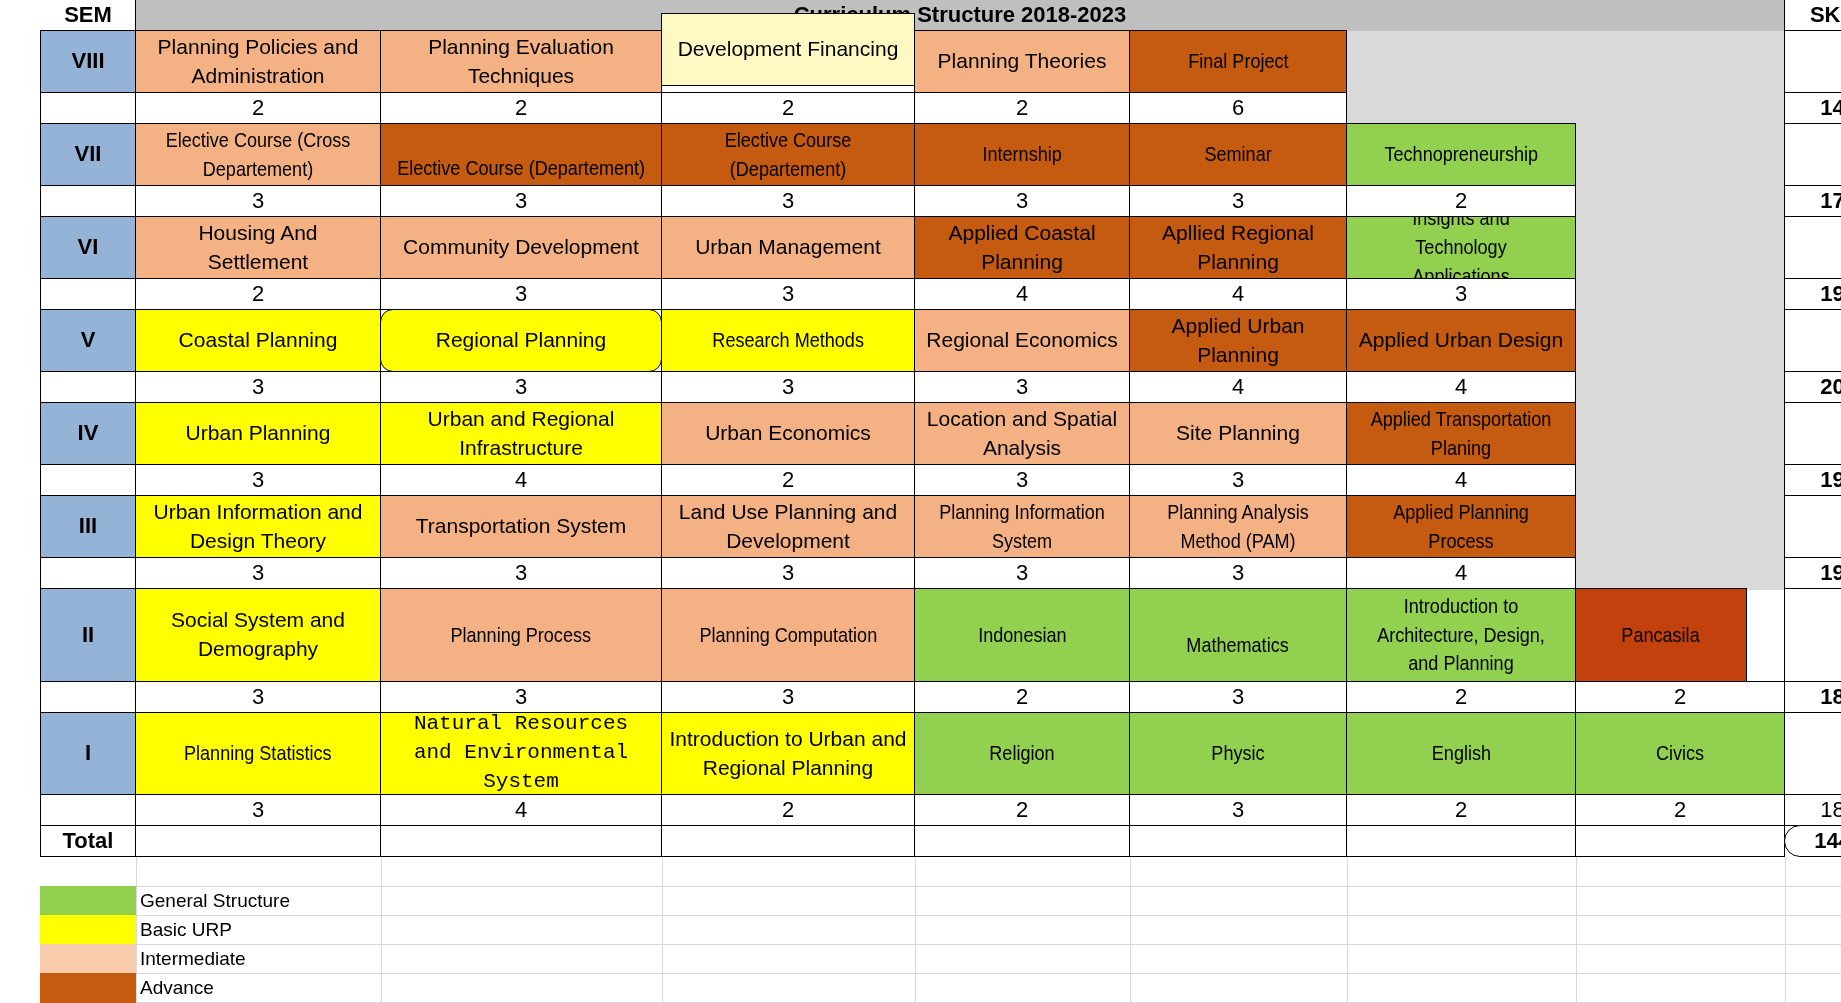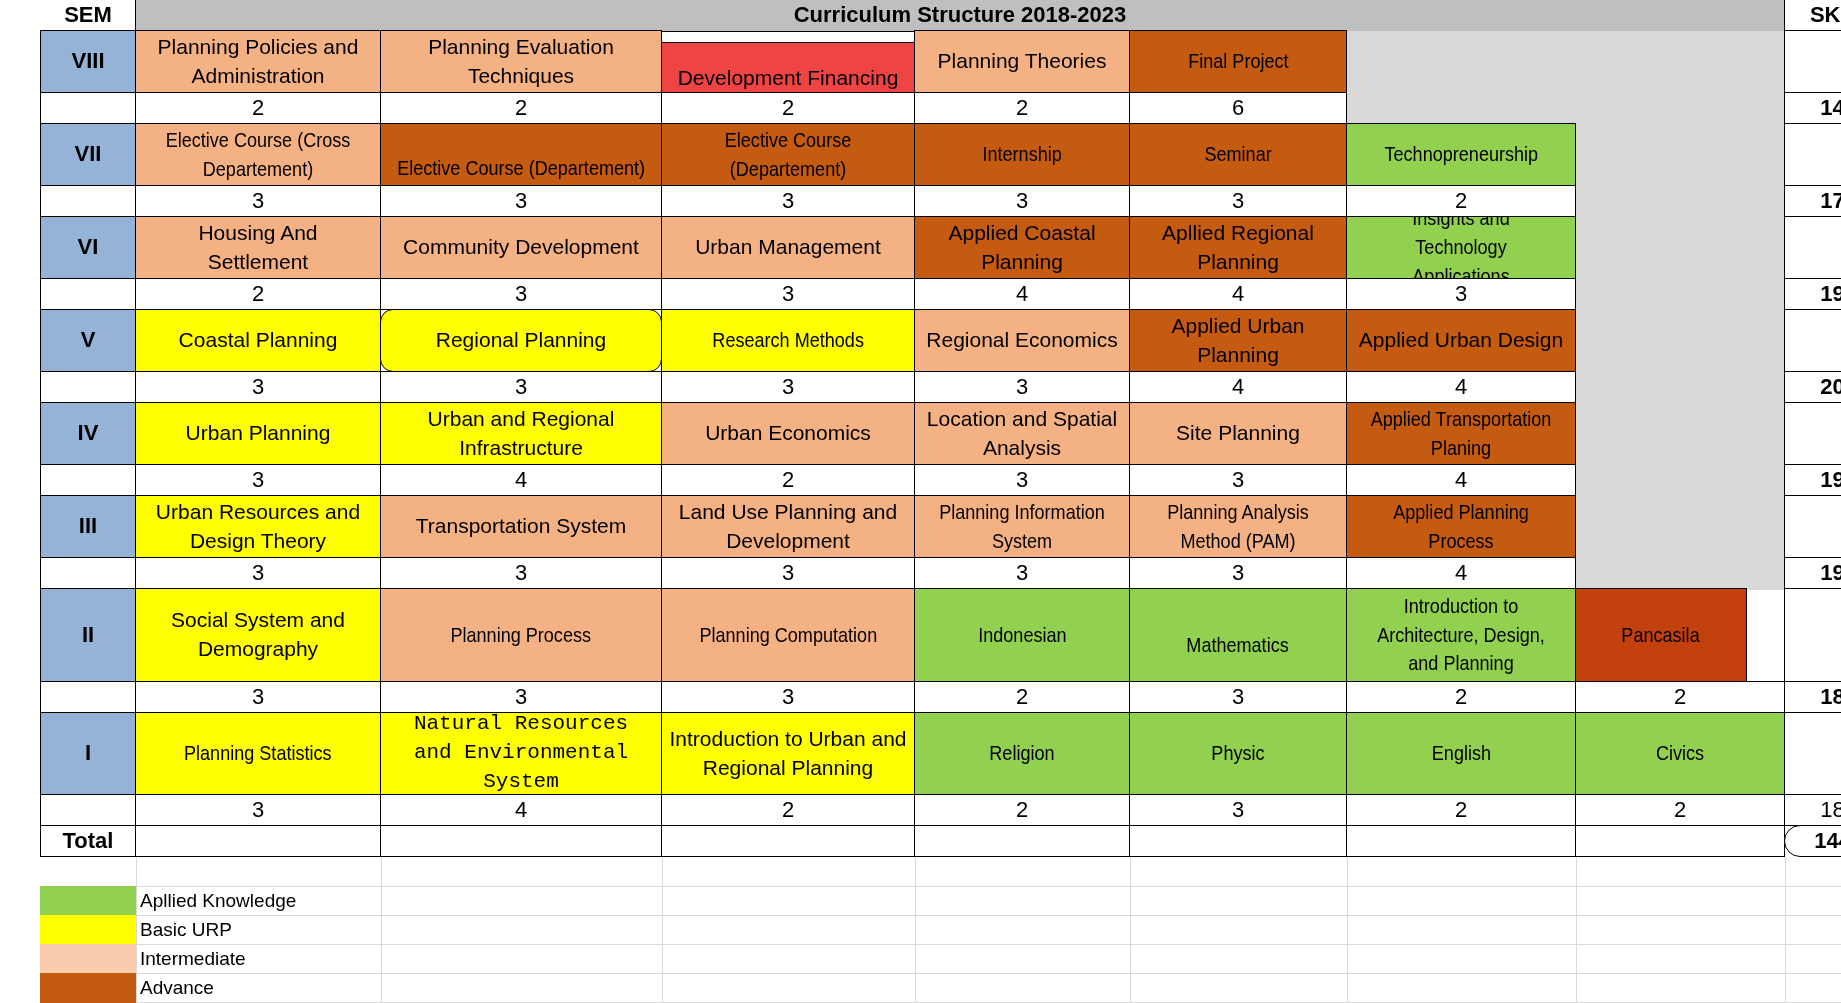--- a/index.html
+++ b/index.html
@@ -42,21 +42,21 @@
   <div class="cell b hdr" style="left:0;top:0;width:97px;height:32px;background:#fff;border-left:none;border-top:none;margin-left:0;margin-top:0;">SEM</div>
   <div class="cell b title" style="left:96px;top:0;width:1650px;height:32px;border-top:none;margin-top:0;">Curriculum Structure 2018-2023</div>
   <div class="cell b hdr" style="left:1745px;top:0;width:96px;height:32px;background:#fff;border-top:none;border-right:none;margin-top:0;">SKS</div>
 
   <div class="grayblock" style="left:1307px;top:31px;width:438px;height:94px;"></div>
   <div class="grayblock" style="left:1536px;top:124px;width:209px;height:466px;"></div>
 
   <div class="cell b sem" style="left:1px;top:31px;width:96px;height:63px;">VIII</div>
   <div class="cell b course" style="left:96px;top:31px;width:246px;height:63px;background:#f4b183;">Planning Policies and Administration</div>
   <div class="cell b course" style="left:341px;top:31px;width:282px;height:63px;background:#f4b183;">Planning Evaluation Techniques</div>
-  <div class="cell b course" style="left:622px;top:43px;width:254px;height:73px;background:#ef4444;">Development Financing</div>
+  <div class="cell b course" style="left:622px;top:14px;width:254px;height:73px;background:#fef9c3;">Development Financing</div>
   <div class="cell b course" style="left:875px;top:31px;width:216px;height:63px;background:#f4b183;">Planning Theories</div>
   <div class="cell b course narrow" style="left:1090px;top:31px;width:218px;height:63px;background:#c55a11;">
       <span>Final Project</span>
     </div>
   <div class="cell b sks" style="left:1745px;top:31px;width:97px;height:63px;"></div>
   <div class="cell b" style="left:1px;top:93px;width:96px;height:32px;background:#fff;"></div>
   <div class="cell b credit" style="left:96px;top:93px;width:246px;height:32px;">2</div>
   <div class="cell b credit" style="left:341px;top:93px;width:282px;height:32px;">2</div>
   <div class="cell b credit" style="left:622px;top:93px;width:254px;height:32px;">2</div>
   <div class="cell b credit" style="left:875px;top:93px;width:216px;height:32px;">2</div>
@@ -149,21 +149,21 @@
   <div class="cell b" style="left:1px;top:465px;width:96px;height:32px;background:#fff;"></div>
   <div class="cell b credit" style="left:96px;top:465px;width:246px;height:32px;">3</div>
   <div class="cell b credit" style="left:341px;top:465px;width:282px;height:32px;">4</div>
   <div class="cell b credit" style="left:622px;top:465px;width:254px;height:32px;">2</div>
   <div class="cell b credit" style="left:875px;top:465px;width:216px;height:32px;">3</div>
   <div class="cell b credit" style="left:1090px;top:465px;width:218px;height:32px;">3</div>
   <div class="cell b credit" style="left:1307px;top:465px;width:230px;height:32px;">4</div>
   <div class="cell b sks" style="left:1745px;top:465px;width:97px;height:32px;">19</div>
 
   <div class="cell b sem" style="left:1px;top:496px;width:96px;height:63px;">III</div>
-  <div class="cell b course" style="left:96px;top:496px;width:246px;height:63px;background:#ffff00;">Urban Resources and Design Theory</div>
+  <div class="cell b course" style="left:96px;top:496px;width:246px;height:63px;background:#ffff00;">Urban Information and Design Theory</div>
   <div class="cell b course" style="left:341px;top:496px;width:282px;height:63px;background:#f4b183;">Transportation System</div>
   <div class="cell b course" style="left:622px;top:496px;width:254px;height:63px;background:#f4b183;">Land Use Planning and Development</div>
   <div class="cell b course narrow" style="left:875px;top:496px;width:216px;height:63px;background:#f4b183;">
       <span style="width:220px;">Planning Information System</span>
     </div>
   <div class="cell b course narrow" style="left:1090px;top:496px;width:218px;height:63px;background:#f4b183;">
       <span style="width:210px;">Planning Analysis Method (PAM)</span>
     </div>
   <div class="cell b course narrow" style="left:1307px;top:496px;width:230px;height:63px;background:#c55a11;">
       <span style="width:170px;">Applied Planning Process</span>
@@ -248,21 +248,21 @@
   <div class="cell b" style="left:96px;top:826px;width:246px;height:32px;background:#fff;"></div>
   <div class="cell b" style="left:341px;top:826px;width:282px;height:32px;background:#fff;"></div>
   <div class="cell b" style="left:622px;top:826px;width:254px;height:32px;background:#fff;"></div>
   <div class="cell b" style="left:875px;top:826px;width:216px;height:32px;background:#fff;"></div>
   <div class="cell b" style="left:1090px;top:826px;width:218px;height:32px;background:#fff;"></div>
   <div class="cell b" style="left:1307px;top:826px;width:230px;height:32px;background:#fff;"></div>
   <div class="cell b" style="left:1536px;top:826px;width:210px;height:32px;background:#fff;"></div>
   <div class="cell b sks" style="left:1745px;top:826px;width:97px;height:32px;border-radius:16px;">144</div>
 
   <div class="legend-swatch" style="left:0;top:886px;width:96px;height:29px;background:#92d050;"></div>
-  <div class="legend-label" style="left:96px;top:886px;width:245px;height:29px;">Apllied Knowledge</div>
+  <div class="legend-label" style="left:96px;top:886px;width:245px;height:29px;">General Structure</div>
   <div class="legend-swatch" style="left:0;top:915px;width:96px;height:29px;background:#ffff00;"></div>
   <div class="legend-label" style="left:96px;top:915px;width:245px;height:29px;">Basic URP</div>
   <div class="legend-swatch" style="left:0;top:944px;width:96px;height:29px;background:#f8cbad;"></div>
   <div class="legend-label" style="left:96px;top:944px;width:245px;height:29px;">Intermediate</div>
   <div class="legend-swatch" style="left:0;top:973px;width:96px;height:30px;background:#c55a11;"></div>
   <div class="legend-label" style="left:96px;top:973px;width:245px;height:30px;">Advance</div>
 
 </div>
 
 </body></html>

